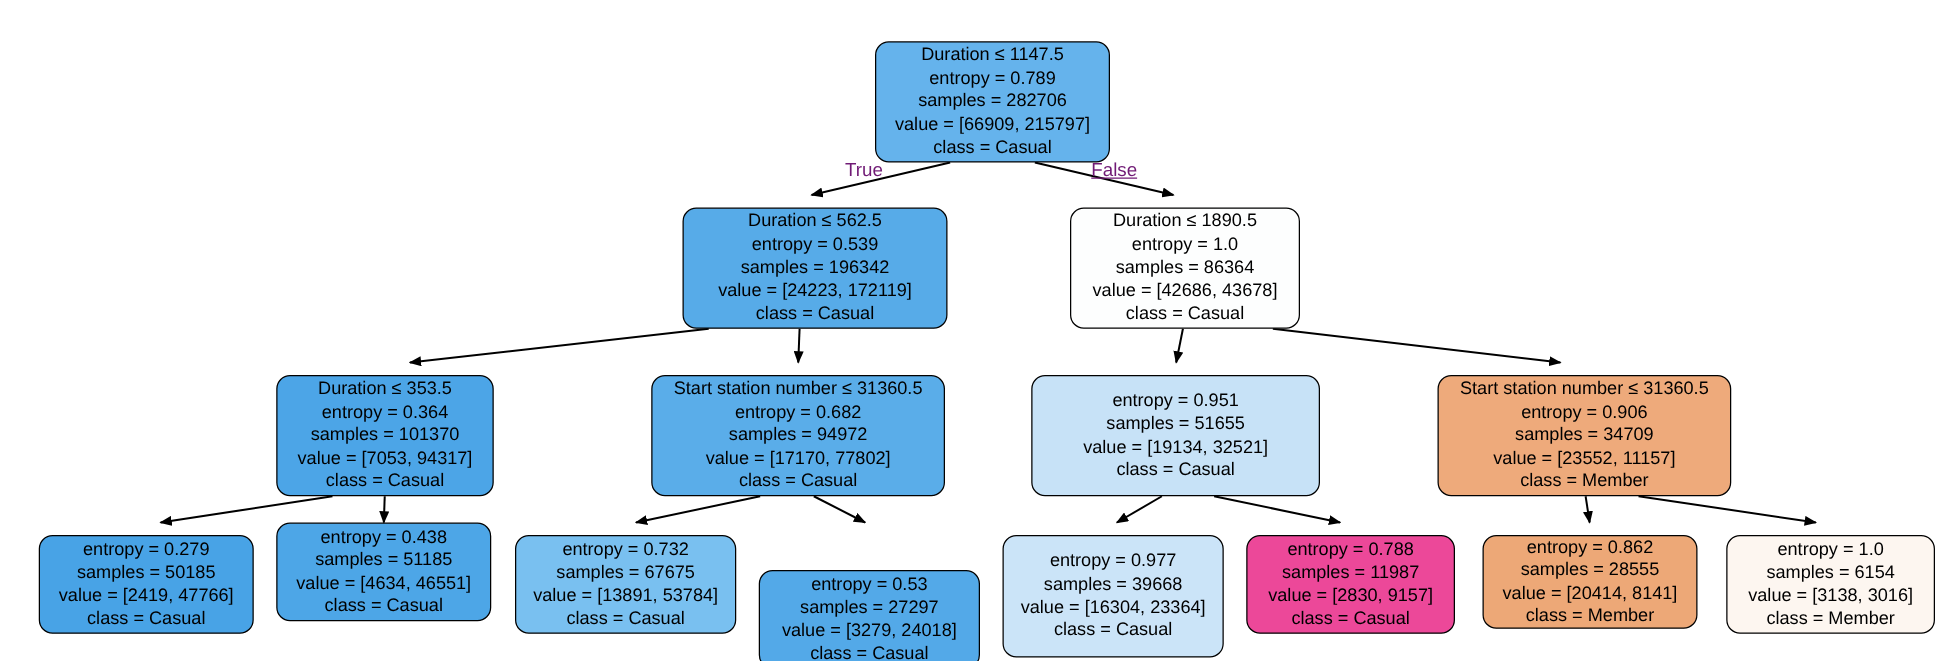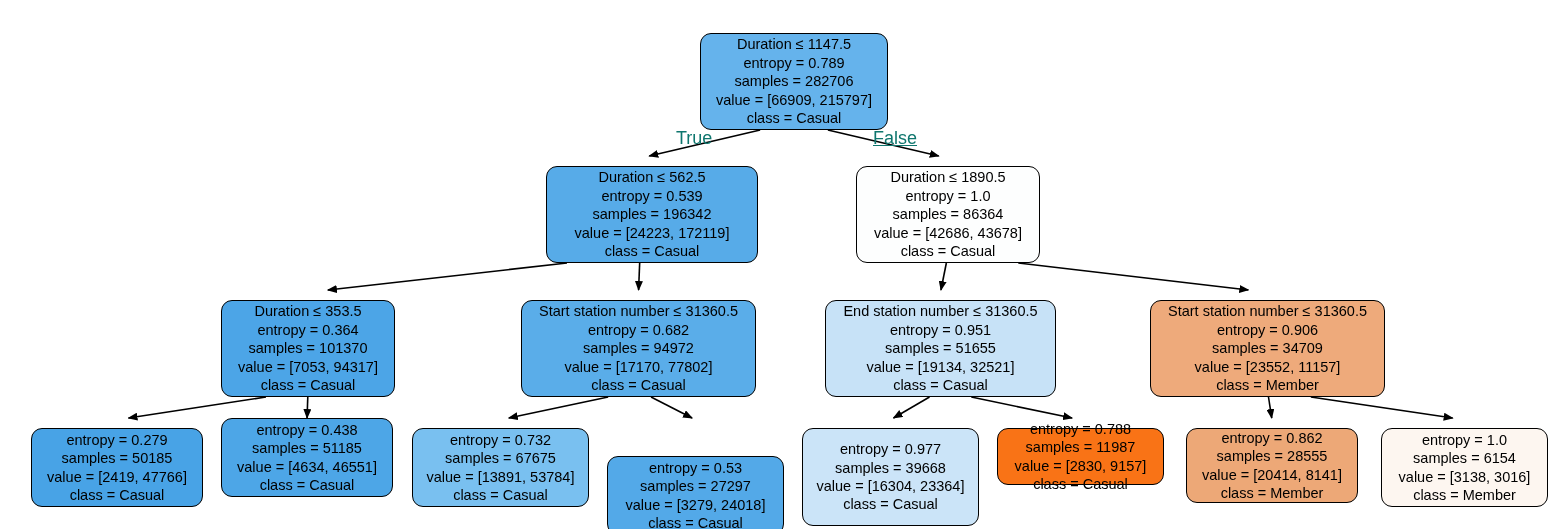--- a/index.html
+++ b/index.html
@@ -38,22 +38,22 @@
     line-height: 18.4px;
     color: #000000;
     white-space: nowrap;
     z-index: 2;
   }
   .node-line {
     display: block;
   }
   .edge-label {
     position: absolute;
-    font-size: 18px;
-    color: #0f766e;
+    font-size: 15px;
+    color: #701a75;
     white-space: nowrap;
     z-index: 3;
   }
 </style>
 </head>
 <body>
 
 <div id="tree-canvas">
   <svg id="edge-layer" viewBox="0 0 1561 529" xmlns="http://www.w3.org/2000/svg">
     <defs>
@@ -108,21 +108,20 @@
         <span class="node-line">class = Casual</span>
       </div>
       <div class="tree-node" style="left: 521px; top: 300px; width: 235px; height: 97px; background: rgb(90, 173, 233);">
         <span class="node-line">Start station number ≤ 31360.5</span>
         <span class="node-line">entropy = 0.682</span>
         <span class="node-line">samples = 94972</span>
         <span class="node-line">value = [17170, 77802]</span>
         <span class="node-line">class = Casual</span>
       </div>
       <div class="tree-node" style="left: 825px; top: 300px; width: 231px; height: 97px; background: rgb(199, 226, 247);">
-        <span class="node-line">End station number ≤ 31360.5</span>
         <span class="node-line">entropy = 0.951</span>
         <span class="node-line">samples = 51655</span>
         <span class="node-line">value = [19134, 32521]</span>
         <span class="node-line">class = Casual</span>
       </div>
       <div class="tree-node" style="left: 1150px; top: 300px; width: 235px; height: 97px; background: rgb(238, 170, 123);">
         <span class="node-line">Start station number ≤ 31360.5</span>
         <span class="node-line">entropy = 0.906</span>
         <span class="node-line">samples = 34709</span>
         <span class="node-line">value = [23552, 11157]</span>
@@ -151,21 +150,21 @@
         <span class="node-line">samples = 27297</span>
         <span class="node-line">value = [3279, 24018]</span>
         <span class="node-line">class = Casual</span>
       </div>
       <div class="tree-node" style="left: 802px; top: 428px; width: 177px; height: 98px; background: rgb(203, 228, 248);">
         <span class="node-line">entropy = 0.977</span>
         <span class="node-line">samples = 39668</span>
         <span class="node-line">value = [16304, 23364]</span>
         <span class="node-line">class = Casual</span>
       </div>
-      <div class="tree-node" style="left: 997px; top: 428px; width: 167px; height: 57px; background: #f97316;">
+      <div class="tree-node" style="left: 997px; top: 428px; width: 167px; height: 79px; background: #ec4899;">
         <span class="node-line">entropy = 0.788</span>
         <span class="node-line">samples = 11987</span>
         <span class="node-line">value = [2830, 9157]</span>
         <span class="node-line">class = Casual</span>
       </div>
       <div class="tree-node" style="left: 1186px; top: 428px; width: 172px; height: 75px; background: rgb(237, 168, 119); justify-content: space-between;">
         <span class="node-line">entropy = 0.862</span>
         <span class="node-line">samples = 28555</span>
         <span class="node-line">value = [20414, 8141]</span>
         <span class="node-line">class = Member</span>

